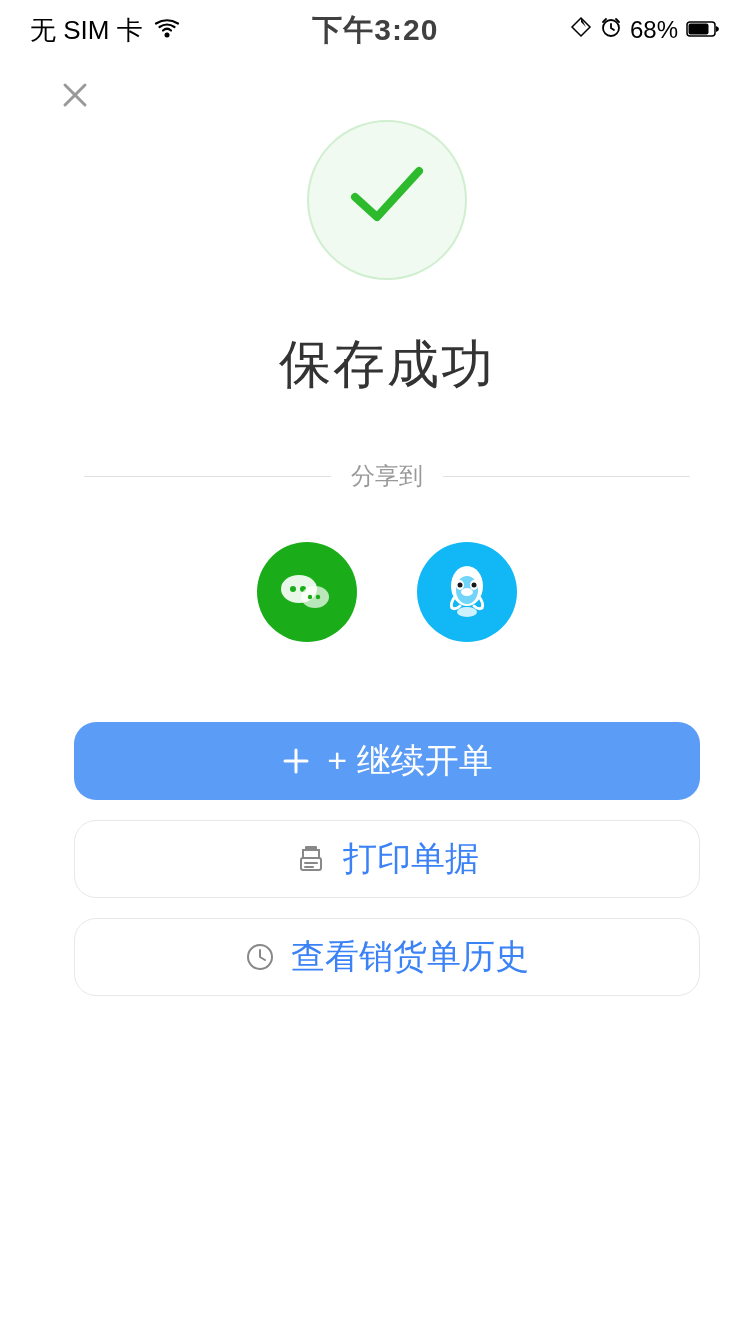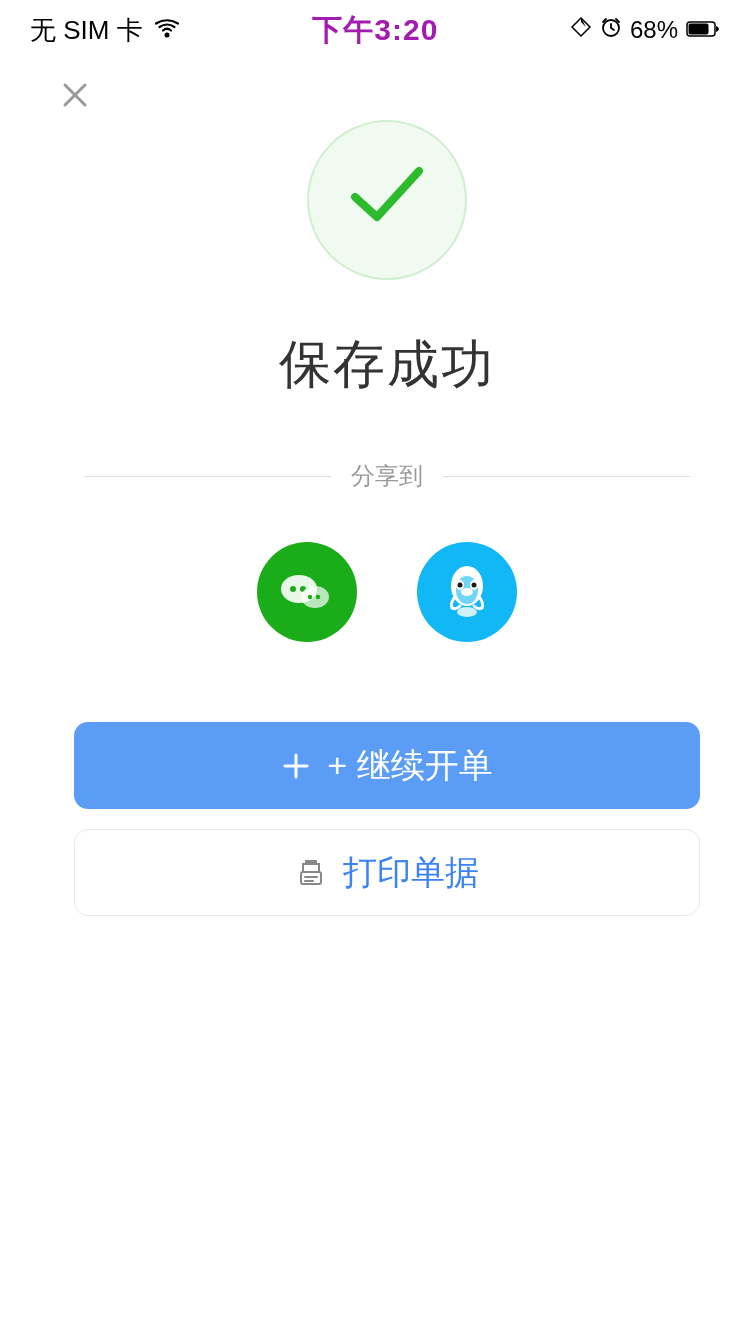--- a/index.html
+++ b/index.html
@@ -26,21 +26,21 @@
       display: flex;
       align-items: center;
       gap: 10px;
       font-size: 26px;
       font-weight: 500;
       color: #000;
     }
     .status-center {
       font-size: 30px;
       font-weight: 600;
-      color: #a21caf;
+      color: #404040;
       letter-spacing: 1px;
     }
     .status-right {
       display: flex;
       align-items: center;
       gap: 8px;
       font-size: 24px;
       color: #000;
     }
 
@@ -147,22 +147,22 @@
     .actions {
       width: 100%;
       padding: 0 50px;
       display: flex;
       flex-direction: column;
       gap: 20px;
     }
 
     .btn {
       width: 100%;
-      height: 87px;
-      border-radius: 14px;
+      height: 78px;
+      border-radius: 22px;
       display: flex;
       align-items: center;
       justify-content: center;
       gap: 16px;
       font-size: 34px;
       cursor: pointer;
       border: none;
       outline: none;
     }
 
@@ -300,15 +300,24 @@
           <rect x="6" y="14" width="20" height="12" rx="2" stroke="#888" stroke-width="2" fill="none"></rect>
           <path d="M8 14 L8 6 L24 6 L24 14" stroke="#888" stroke-width="2" fill="none"></path>
           <rect x="9" y="18" width="14" height="2" rx="1" fill="#888"></rect>
           <rect x="9" y="22" width="10" height="2" rx="1" fill="#888"></rect>
           <rect x="10" y="2" width="12" height="4" rx="1" fill="#888"></rect>
         </svg>
       </span>
       <span>打印单据</span>
     </button>
 
+    <button class="btn btn-secondary">
+      <span class="btn-icon">
+        <svg width="30" height="30" viewBox="0 0 30 30" fill="none">
+          <circle cx="15" cy="15" r="12" stroke="#888" stroke-width="2" fill="none"></circle>
+          <path d="M15 8 L15 15 L20 18" stroke="#888" stroke-width="2" stroke-linecap="round" stroke-linejoin="round"></path>
+        </svg>
+      </span>
+      <span>查看销货单历史</span>
+    </button>
 
   </div>
 </div>
 
 </body></html>

